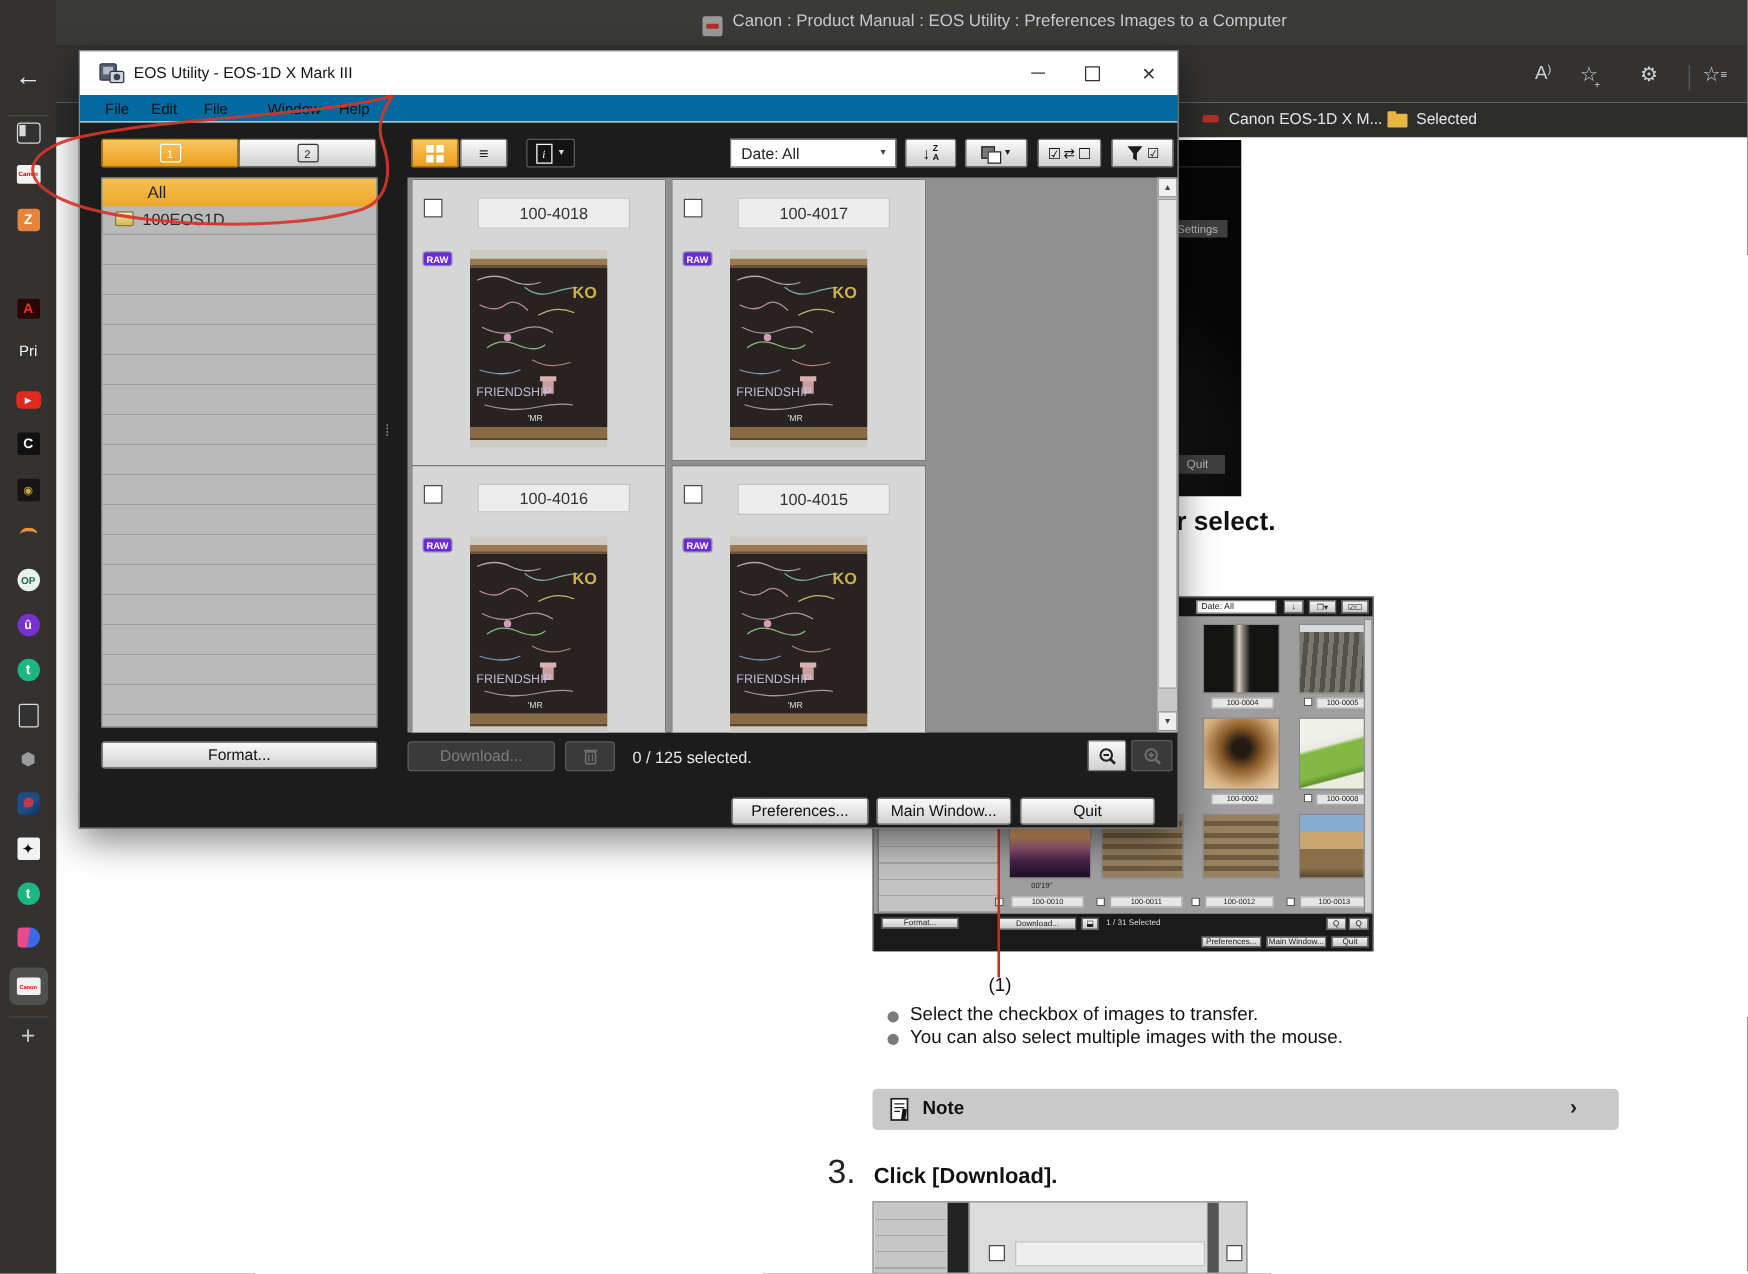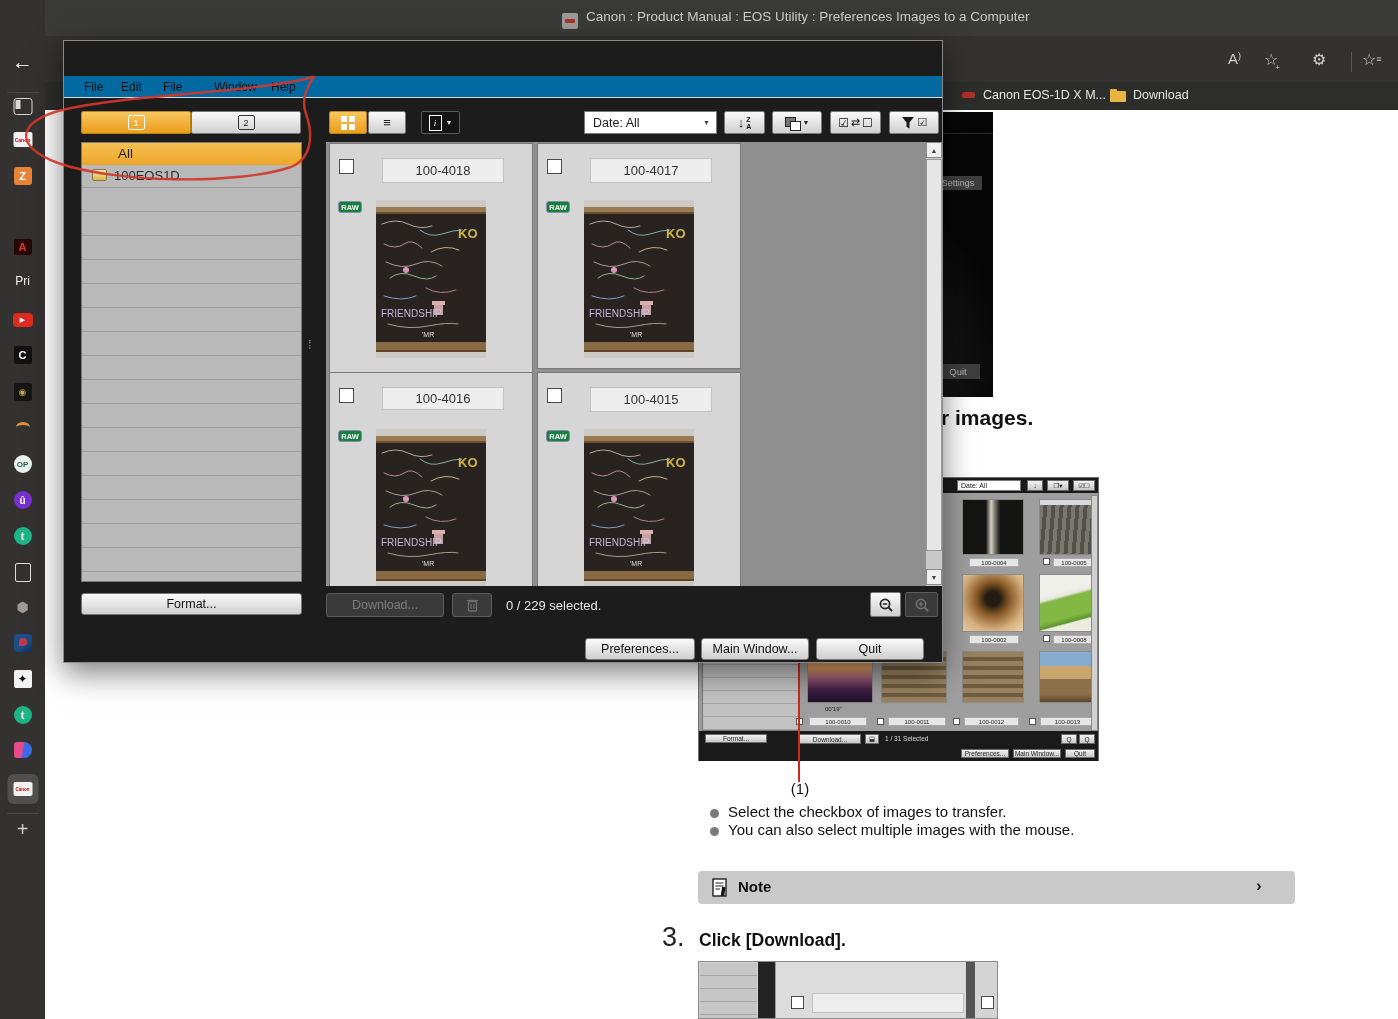--- a/index.html
+++ b/index.html
@@ -7,21 +7,21 @@
   .a{position:absolute;box-sizing:border-box;}
   .flex{display:flex;align-items:center;justify-content:center;}
   
   .gbtn{background:linear-gradient(#fafafa,#cfcfcf);border:1px solid #787878;border-radius:2px;display:flex;align-items:center;justify-content:center;font-size:12.5px;color:#111;}
   .obtn{background:linear-gradient(#f9c65e,#eb9d1c);border:1px solid #b8860f;border-radius:2px;display:flex;align-items:center;justify-content:center;}
   .dbtn{background:#3a3a3a;border:1px solid #5c5c5c;border-radius:2px;color:#7d7d7d;display:flex;align-items:center;justify-content:center;font-size:12.5px;}
   .cb{background:#fff;border:1px solid #4a4a4a;}
   .labelbox{background:#ededed;border:1px solid #c2c2c2;display:flex;align-items:center;justify-content:center;font-size:13px;color:#333;}
   .menuitem{font-size:12px;color:#111;}
   .sideicon{position:absolute;left:50%;transform:translateX(-50%);}
-  .raw{background:#15803d;color:#fff;font-size:7.5px;font-weight:bold;border-radius:3px;display:flex;align-items:center;justify-content:center;border:1px solid #8a8ab0;}
+  .raw{background:#6d28d9;color:#fff;font-size:7.5px;font-weight:bold;border-radius:3px;display:flex;align-items:center;justify-content:center;border:1px solid #8a8ab0;}
   .treerows{background:repeating-linear-gradient(180deg,#b9b9b9 0 23px,#9f9f9f 23px 24px);}
   .minibtn{background:linear-gradient(#f2f2f2,#c8c8c8);border:1px solid #6a6a6a;display:flex;align-items:center;justify-content:center;font-size:6.5px;color:#222;}
   .mt{position:absolute;border:1px solid #8a8a8a;}
   .mt-spire{background:linear-gradient(90deg,#141412 38%,#d8d2c2 47%,#8a8578 52%,#141412 62%);}
   .mt-canyon{background-image:linear-gradient(180deg,#d5dadc 0 10%,rgba(0,0,0,0) 10%),repeating-linear-gradient(95deg,#78786e 0 4px,#52524a 4px 8px);}
   .mt-lemur{background:radial-gradient(circle at 50% 42%,#241b12 0 16%,#8a5a28 38%,#d8b280 72%,#e8d2b0);}
   .mt-cham{background:linear-gradient(165deg,#f0f0ea 0 30%,#e8e8e0 38%,#83b844 42% 70%,#5f9430 78%,#ececdf 80%);}
   .mt-city{background:repeating-linear-gradient(0deg,#97815f 0 5px,#6f5b40 5px 9px);}
   .mt-street{background:linear-gradient(180deg,#86add0 0 28%,#c8a66e 28% 55%,#8a6f48 55% 85%,#5a452c);}
   .mt-baobab{background:linear-gradient(180deg,#d99a62 0 30%,#9a5a72 50%,#46224a 72%,#1c1026);}
@@ -74,31 +74,31 @@
   <div class="a" style="left:1264px;top:50px;width:24px;height:24px;color:#cfcfcf;font-size:16px;">☆<span style="font-size:8px;position:relative;top:5px;left:-3px;">+</span></div>
   <div class="a" style="left:1312px;top:50px;width:24px;height:24px;color:#cfcfcf;font-size:16px;">⚙</div>
   <div class="a" style="left:1351px;top:52px;width:1px;height:20px;background:#5a5a5a;"></div>
   <div class="a" style="left:1362px;top:50px;width:26px;height:24px;color:#cfcfcf;font-size:16px;">☆<span style="font-size:9px;letter-spacing:-1px;position:relative;top:-3px;">≡</span></div>
 
   <div class="a" style="left:0;top:82px;width:1398px;height:28px;background:#2d2d2c;"></div>
   <div class="a" style="left:962px;top:92px;width:13px;height:6px;background:#b03028;border-radius:2px;"></div>
   <div class="a" style="left:983px;top:88px;font-size:12.5px;color:#e6e6e6;">Canon EOS-1D X M...</div>
   <div class="a" style="left:1110px;top:91px;width:16px;height:11px;background:#e8b540;border-radius:1px;"></div>
   <div class="a" style="left:1110px;top:89px;width:7px;height:3px;background:#e8b540;border-radius:1px 1px 0 0;"></div>
-  <div class="a" style="left:1133px;top:88px;font-size:12.5px;color:#e6e6e6;">Download</div>
+  <div class="a" style="left:1133px;top:88px;font-size:12.5px;color:#e6e6e6;">Selected</div>
 
   <div class="a" style="left:45px;top:110px;width:1353px;height:909px;background:#ffffff;"></div>
 
   <div class="a" style="left:760px;top:112px;width:233px;height:285px;background:radial-gradient(130% 95% at 25% 88%,#1b1b1b 0 28%,#060606 65%);">
     <div class="a" style="left:0;top:21px;width:233px;height:1px;background:#2c2c2c;"></div>
     <div class="a flex" style="left:174px;top:64px;width:48px;height:14px;background:#3f3f3f;color:#b5b5b5;font-size:9px;">Settings</div>
     <div class="a flex" style="left:176px;top:252px;width:44px;height:15px;background:#3f3f3f;color:#b5b5b5;font-size:9.5px;">Quit</div>
   </div>
 
-  <div class="a" style="left:941px;top:406px;font-size:21px;font-weight:bold;color:#111;">r images.</div>
+  <div class="a" style="left:941px;top:406px;font-size:21px;font-weight:bold;color:#111;">r select.</div>
 
   <div class="a" style="left:698px;top:477px;width:401px;height:284px;background:#9e9e9e;border:1px solid #6e6e6e;">
     <div class="a" style="left:0;top:0;width:399px;height:15px;background:#1a1a1a;"></div>
     <div class="a" style="left:6px;top:2px;width:44px;height:11px;background:linear-gradient(#f4bc4e,#e9a028);border:1px solid #555;"></div>
     <div class="a" style="left:52px;top:2px;width:44px;height:11px;background:#d8d8d8;border:1px solid #555;"></div>
     <div class="a" style="left:258px;top:2px;width:64px;height:11px;background:#fff;border:1px solid #777;font-size:7px;color:#222;padding-left:3px;display:flex;align-items:center;">Date: All</div>
     <div class="a minibtn" style="left:328px;top:2px;width:16px;height:11px;">↓</div>
     <div class="a minibtn" style="left:348px;top:2px;width:22px;height:11px;">❐▾</div>
     <div class="a minibtn" style="left:374px;top:2px;width:22px;height:11px;">☑☐</div>
     <div class="a" style="left:3px;top:17px;width:98px;height:236px;background:repeating-linear-gradient(180deg,#c2c2c2 0 12px,#a4a4a4 12px 13px);border:1px solid #777;"></div>
@@ -201,20 +201,36 @@
     <div class="sideicon" style="top:742px;width:18px;height:16px;background:linear-gradient(100deg,#e84a8a 45%,#3a6ae8 55%);border-radius:3px 8px 8px 3px;"></div>
     <div class="sideicon" style="top:774px;width:31px;height:30px;background:#4f4f4e;border-radius:6px;">
       <span class="flex" style="position:absolute;left:6px;top:8px;width:19px;height:14px;background:#f2f2f2;border-radius:2px;color:#c00;font-size:4.5px;font-weight:bold;">Canon</span>
     </div>
     <div class="sideicon" style="top:813px;width:32px;height:1px;background:#4a4a49;"></div>
     <div class="sideicon" style="top:818px;font-size:20px;color:#cccccc;font-weight:300;">+</div>
   </div>
 
   <div class="a" style="left:63px;top:40px;width:880px;height:623px;background:#1c1c1c;border:1px solid #8a8a8a;box-shadow:0 10px 28px rgba(0,0,0,0.5);">
 
+    <div class="a" style="left:0;top:0;width:878px;height:35px;background:#ffffff;">
+      <svg class="a" style="left:15px;top:8px;" width="21" height="18" viewBox="0 0 21 18">
+        <rect x="1" y="2" width="13" height="13" rx="1.5" fill="#5a6270" stroke="#2c3240"></rect>
+        <rect x="3.5" y="4.5" width="8" height="6" fill="#aeb8c8"></rect>
+        <rect x="9" y="8" width="11" height="9" rx="1.5" fill="#d0d4da" stroke="#2c3240"></rect>
+        <circle cx="14.5" cy="12.5" r="2.6" fill="#3a4252"></circle>
+      </svg>
+      <div class="a" style="left:43px;top:10px;font-size:12.5px;color:#111;">EOS Utility -  EOS-1D X Mark III</div>
+      <div class="a flex" style="left:744px;top:0;width:44px;height:35px;">
+          <span style="width:11px;height:1.6px;background:#333;"></span>
+        </div>
+      <div class="a flex" style="left:788px;top:0;width:44px;height:35px;">
+          <span style="width:10px;height:10px;border:1.4px solid #333;"></span>
+        </div>
+      <div class="a flex" style="left:832px;top:0;width:46px;height:35px;font-size:14px;color:#333;">✕</div>
+    </div>
 
     <div class="a" style="left:0;top:35px;width:878px;height:22px;background:#0369a1;border-bottom:1px solid #dcdcdc;">
       <span class="a menuitem" style="left:20px;top:4px;">File</span>
       <span class="a menuitem" style="left:57px;top:4px;">Edit</span>
       <span class="a menuitem" style="left:99px;top:4px;">File</span>
       <span class="a menuitem" style="left:150px;top:4px;">Window</span>
       <span class="a menuitem" style="left:207px;top:4px;">Help</span>
     </div>
 
     <div class="a obtn" style="left:17px;top:70px;width:110px;height:23px;">
@@ -322,21 +338,21 @@
 
     <div class="a dbtn" style="left:262px;top:552px;width:118px;height:24px;border-radius:3px;">Download...</div>
     <div class="a dbtn" style="left:388px;top:552px;width:40px;height:24px;border-radius:3px;">
       <svg width="13" height="14" viewBox="0 0 13 14">
           <rect x="2.5" y="3.5" width="8" height="9.5" rx="1" fill="none" stroke="#6e6e6e" stroke-width="1.3"></rect>
           <line x1="1" y1="2.5" x2="12" y2="2.5" stroke="#6e6e6e" stroke-width="1.3"></line>
           <line x1="5" y1="5.5" x2="5" y2="11" stroke="#6e6e6e"></line>
           <line x1="8" y1="5.5" x2="8" y2="11" stroke="#6e6e6e"></line>
         </svg>
     </div>
-    <div class="a" style="left:442px;top:557px;font-size:13px;color:#e6e6e6;">0 / 229  selected.</div>
+    <div class="a" style="left:442px;top:557px;font-size:13px;color:#e6e6e6;">0 / 125  selected.</div>
     <div class="a gbtn" style="left:806px;top:551px;width:31px;height:25px;">
       <svg width="16" height="16" viewBox="0 0 16 16">
           <circle cx="7" cy="7" r="4.6" fill="none" stroke="#222" stroke-width="1.7"></circle>
           <line x1="4.8" y1="7" x2="9.2" y2="7" stroke="#222" stroke-width="1.5"></line>
           <line x1="10.4" y1="10.4" x2="14" y2="14" stroke="#222" stroke-width="2"></line>
         </svg>
     </div>
     <div class="a dbtn" style="left:841px;top:551px;width:33px;height:25px;">
       <svg width="16" height="16" viewBox="0 0 16 16">
           <circle cx="7" cy="7" r="4.6" fill="none" stroke="#6e6e6e" stroke-width="1.7"></circle>

